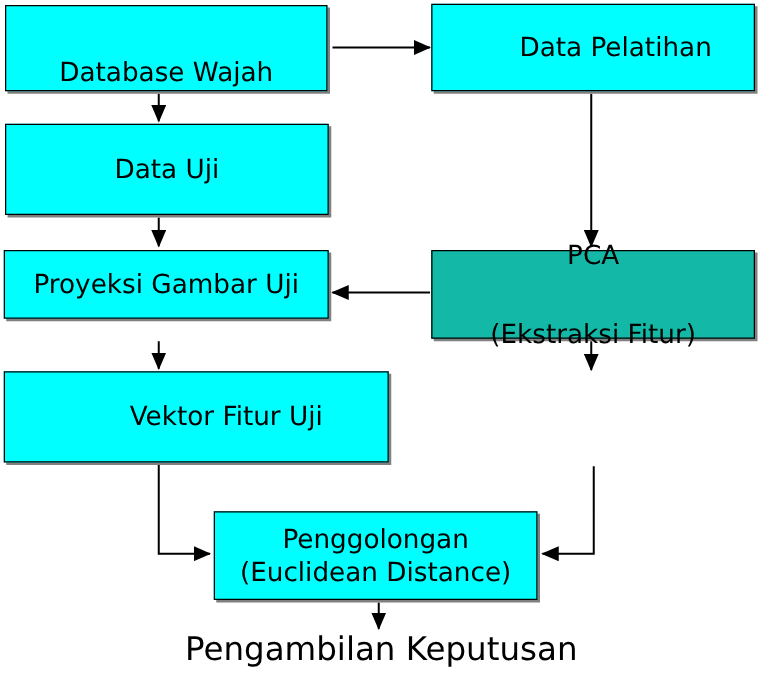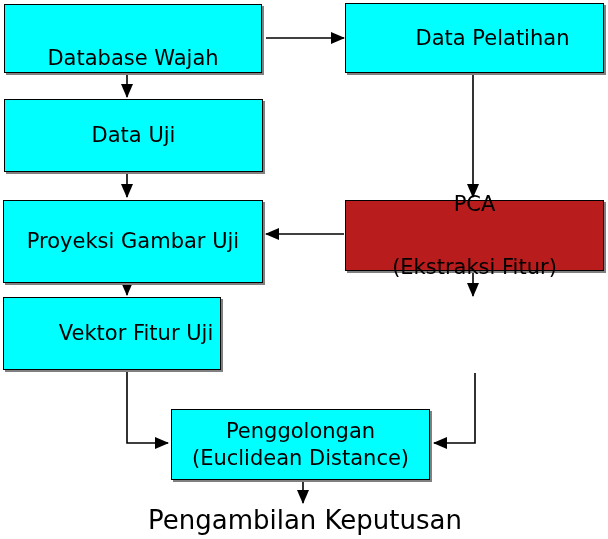--- a/index.html
+++ b/index.html
@@ -32,40 +32,40 @@
     justify-content: center;
     text-align: center;
     background: #00ffff;
     border: 1.5px solid #000000;
     box-shadow: 2px 2px 0 #808080;
     font-size: 21px;
     line-height: 27px;
     white-space: nowrap;
   }
   .node.highlight {
-    background: #b91c1c;
+    background: #14b8a6;
     gap: 36px;
   }
   .end-label {
     position: absolute;
     left: 148px;
     top: 506px;
     width: 312px;
     text-align: center;
     font-size: 26px;
     line-height: 28px;
     white-space: nowrap;
   }
   
   .n-database-wajah      { left: 4px;   top: 4px;   width: 258px; height: 69px; justify-content: flex-end; }
   .n-data-pelatihan      { left: 345px; top: 3px;   width: 259px; height: 70px; padding-left: 36px; }
   .n-data-uji            { left: 4px;   top: 99px;  width: 259px; height: 73px; }
-  .n-proyeksi-gambar-uji { left: 3px;   top: 200px; width: 260px; height: 83px; }
+  .n-proyeksi-gambar-uji { left: 3px;   top: 200px; width: 260px; height: 55px; }
   .n-pca                 { left: 345px; top: 200px; width: 259px; height: 71px; }
-  .n-vektor-fitur-uji    { left: 3px;   top: 297px; width: 218px; height: 73px; padding-left: 48px; }
+  .n-vektor-fitur-uji    { left: 3px;   top: 297px; width: 308px; height: 73px; padding-left: 48px; }
   .n-kumpulan-vektor     { left: 345px; top: 299px; width: 259px; height: 72px; }
   .n-penggolongan        { left: 171px; top: 409px; width: 259px; height: 71px; }
 </style>
 </head>
 <body>
 
 <div class="canvas">
 
   <svg class="arrows-layer" width="608" height="539" viewBox="0 0 608 539" xmlns="http://www.w3.org/2000/svg">
     <defs>

